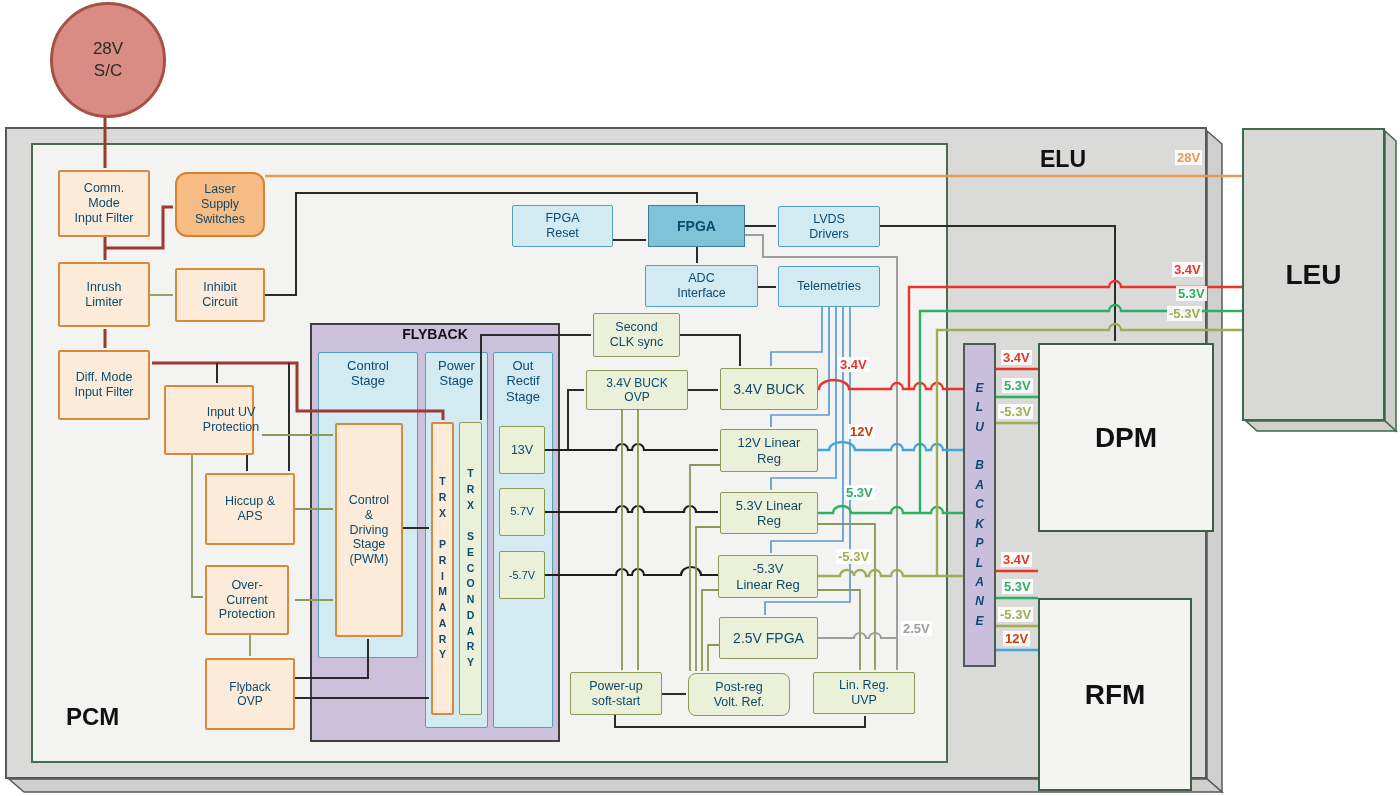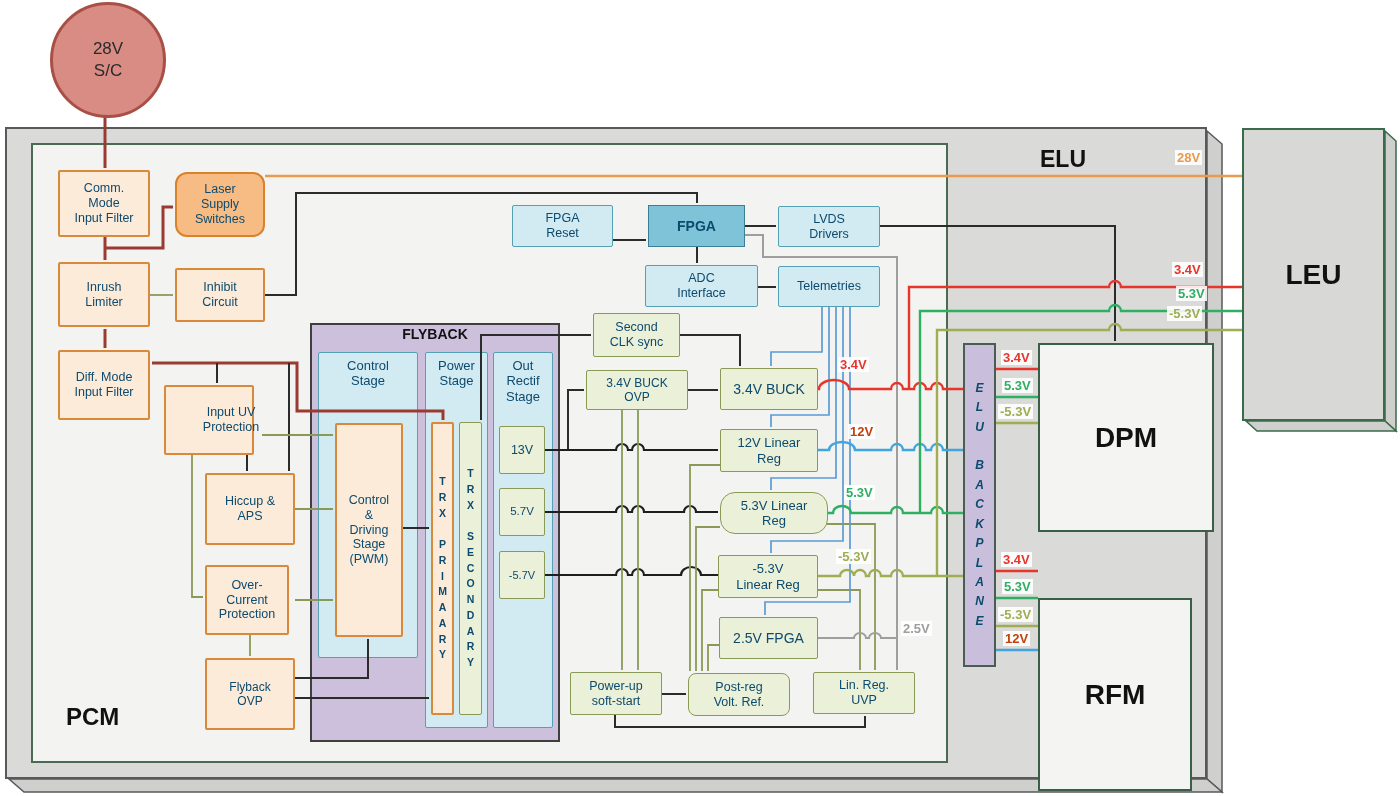--- a/index.html
+++ b/index.html
@@ -229,21 +229,21 @@
   <div class="bx bluebx" style="left:645px;top:265px;width:113px;height:42px;">ADC
 Interface</div>
   <div class="bx bluebx" style="left:778px;top:266px;width:102px;height:41px;">Telemetries</div>
   <div class="bx olivebx" style="left:593px;top:313px;width:87px;height:44px;">Second
 CLK sync</div>
   <div class="bx olivebx" style="left:586px;top:370px;width:102px;height:40px;font-size:12px;">3.4V BUCK
 OVP</div>
   <div class="bx olivebx" style="left:720px;top:368px;width:98px;height:42px;font-size:14px;">3.4V BUCK</div>
   <div class="bx olivebx" style="left:720px;top:429px;width:98px;height:43px;font-size:13px;">12V Linear
 Reg</div>
-  <div class="bx olivebx" style="left:720px;top:492px;width:108px;height:42px;font-size:13px;border-radius:15px;">5.3V Linear
+  <div class="bx olivebx" style="left:720px;top:492px;width:98px;height:42px;font-size:13px;">5.3V Linear
 Reg</div>
   <div class="bx olivebx" style="left:718px;top:555px;width:100px;height:43px;font-size:13px;">-5.3V
 Linear Reg</div>
   <div class="bx olivebx" style="left:719px;top:617px;width:99px;height:42px;font-size:14px;">2.5V FPGA</div>
   <div class="bx olivebx" style="left:570px;top:672px;width:92px;height:43px;">Power-up
 soft-start</div>
   <div class="bx olivebx" style="left:688px;top:673px;width:102px;height:43px;border-radius:8px;">Post-reg
 Volt. Ref.</div>
   <div class="bx olivebx" style="left:813px;top:672px;width:102px;height:42px;">Lin. Reg.
 UVP</div>

